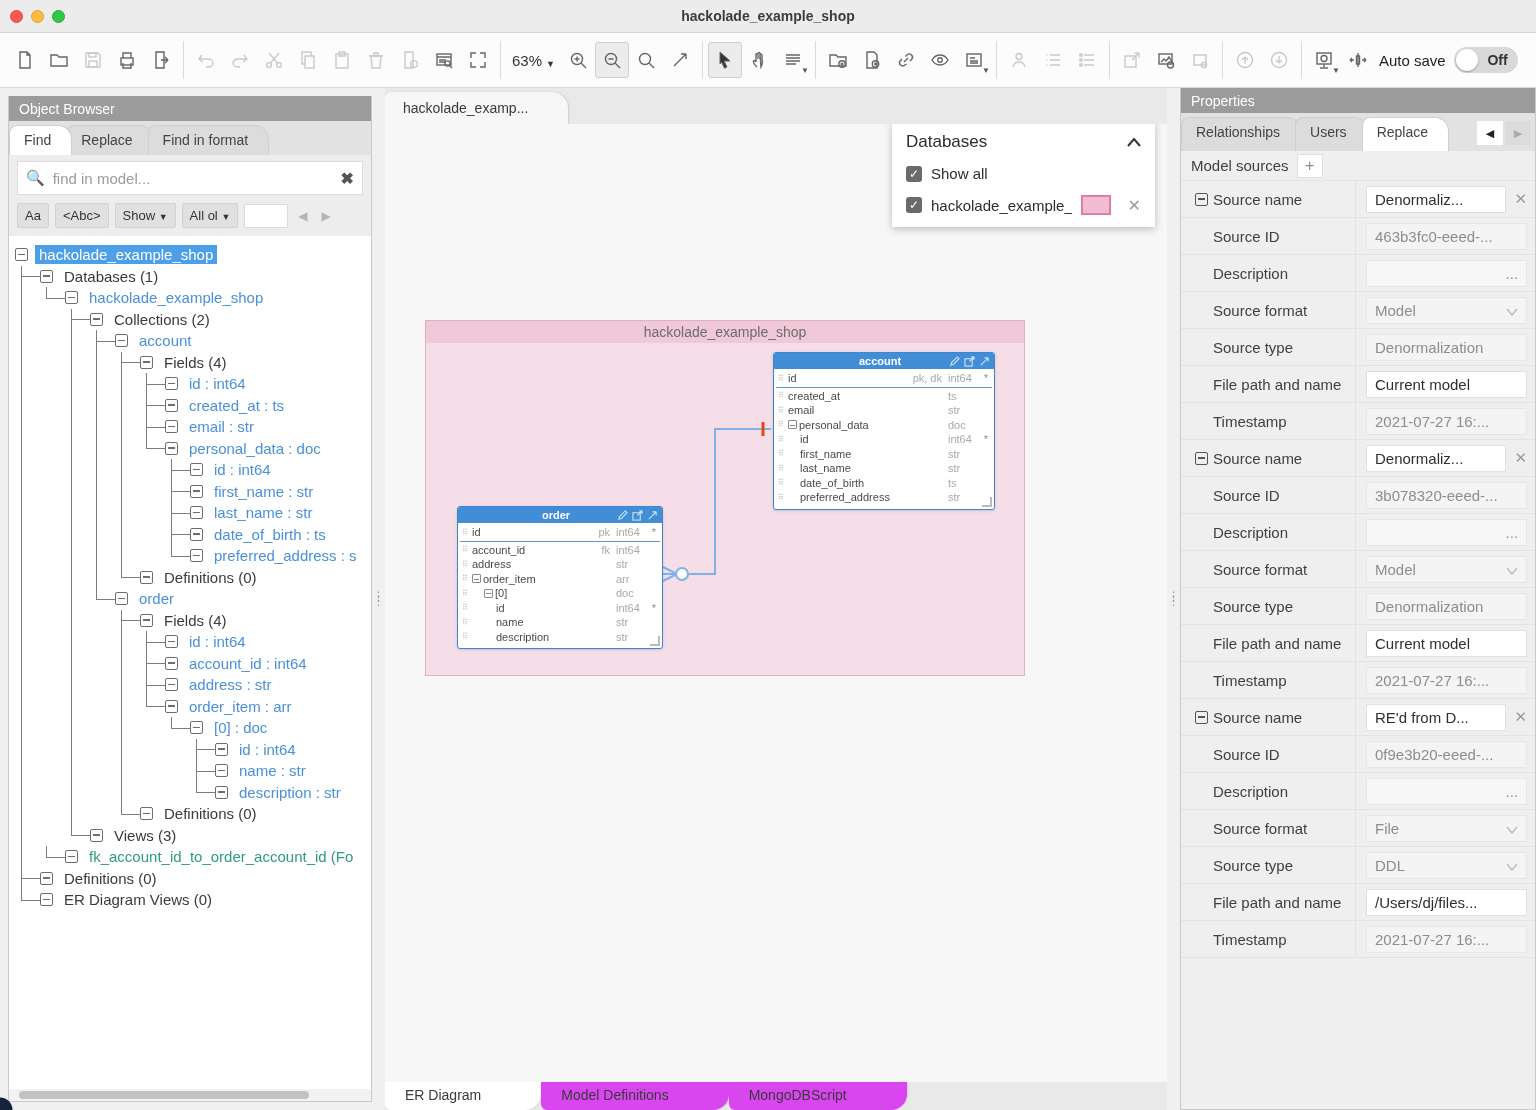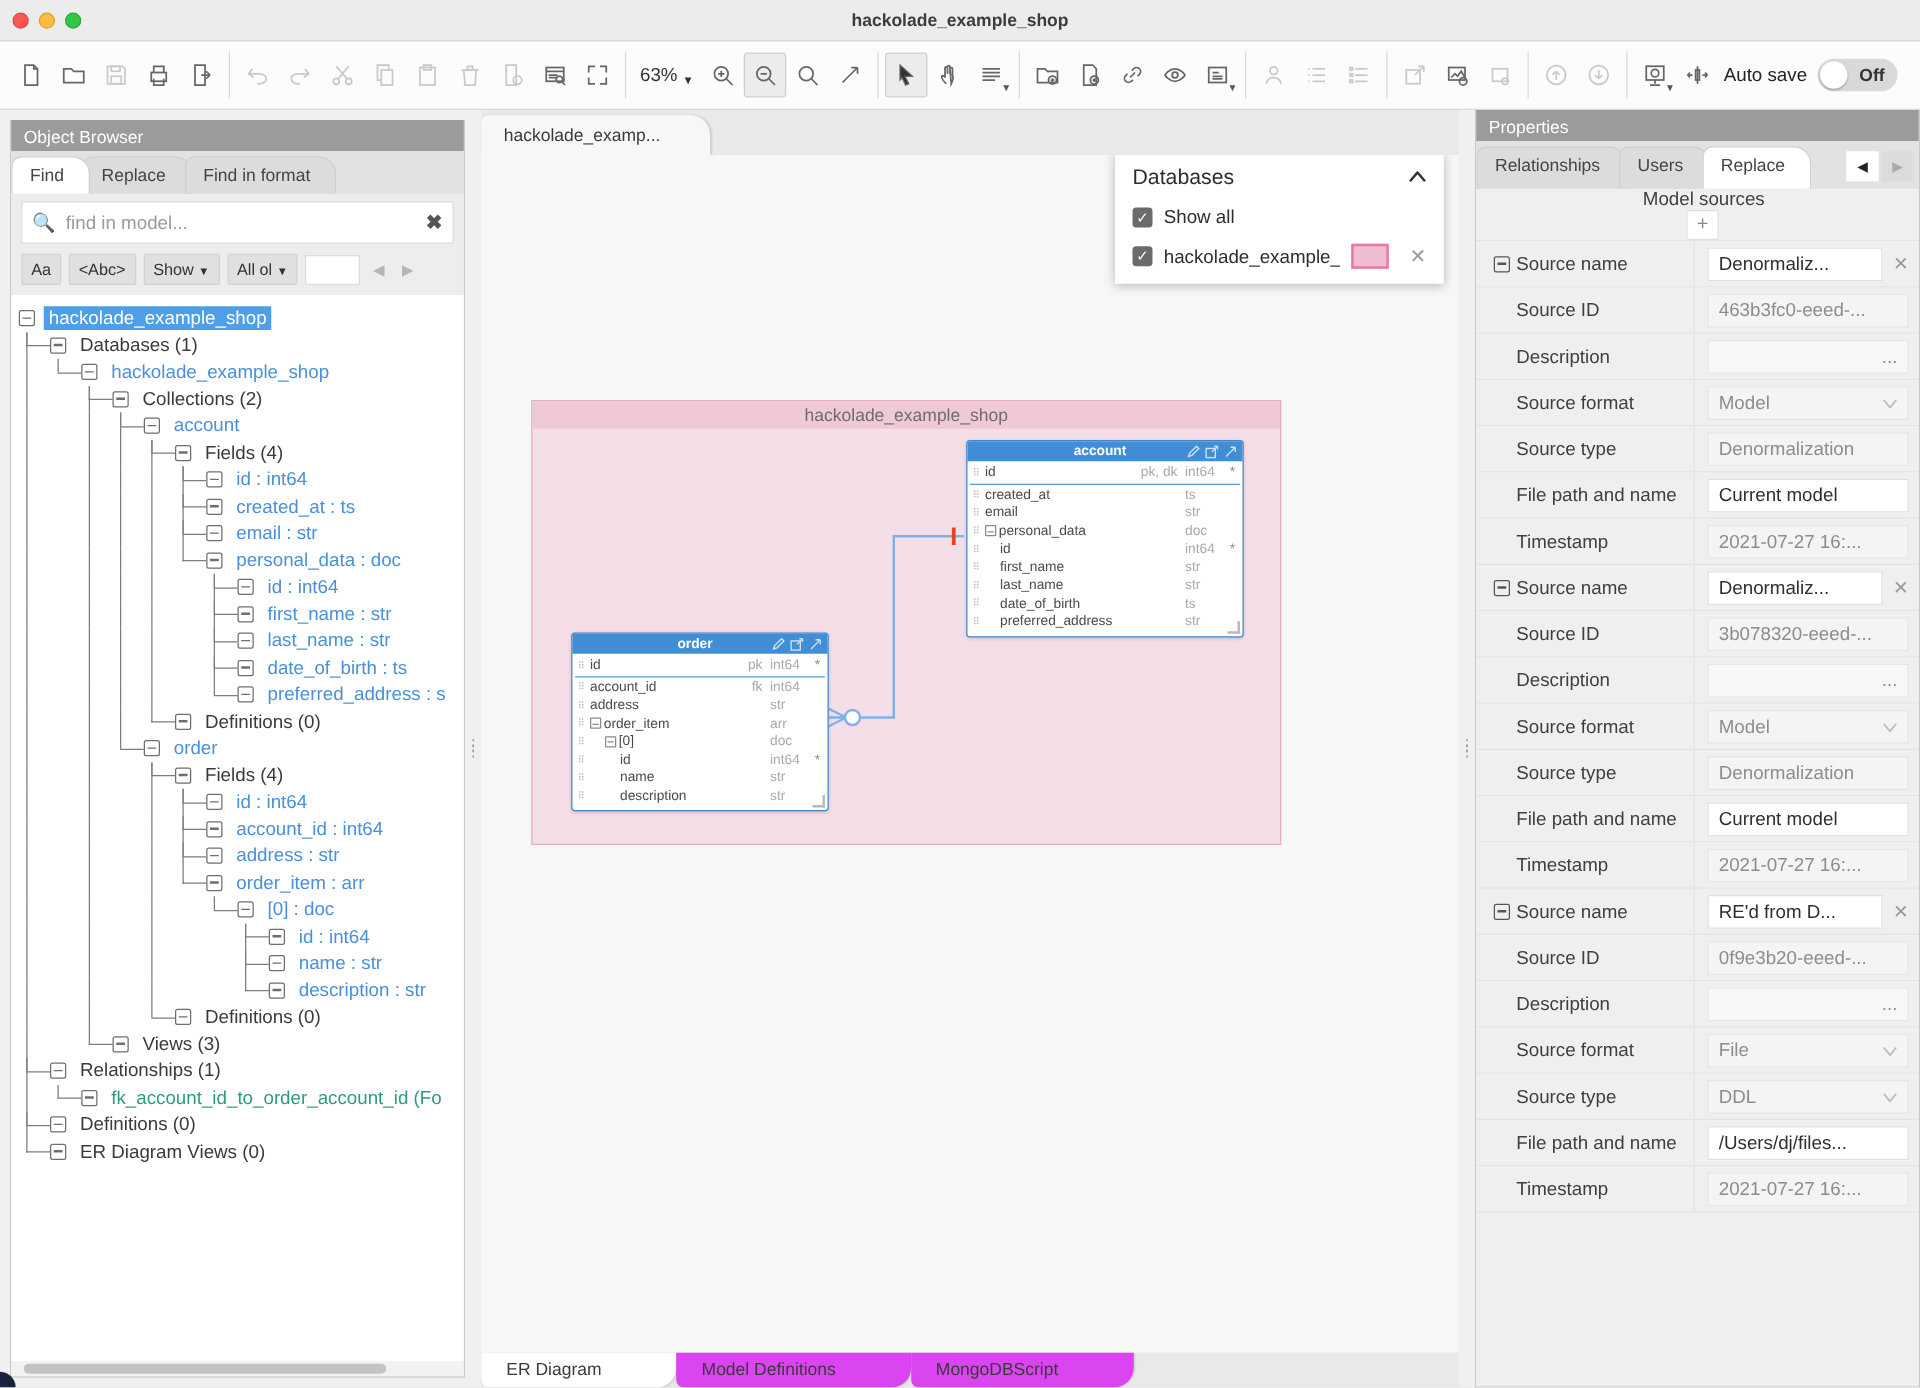--- a/index.html
+++ b/index.html
@@ -130,21 +130,21 @@
   .prop-label .grp-exp { position:absolute; left:14px; width:13px; height:13px; border:1.5px solid #555; border-radius:2px; background:#efefef; }
   .prop-label .grp-exp::after { content:""; position:absolute; left:2px; right:2px; top:50%; height:1.5px; margin-top:-1px; background:#555; }
   .prop-value { flex:1; display:flex; align-items:center; padding:0 8px 0 10px; }
   .pv-box { flex:1; height:27px; display:flex; align-items:center; padding:0 8px; font-size:15px; }
   .pv-white { background:#fff; border:1px solid #e0e0e0; color:#2f2f2f; }
   .pv-ro { background:#f4f4f4; border:1px solid #e6e6e6; color:#8d8d8d; }
   .pv-select { background:#f4f4f4; border:1px solid #e6e6e6; color:#8d8d8d; justify-content:space-between; }
   .pv-select .sel-car svg { stroke:#bdbdbd; }
   .pv-desc { background:#f7f7f7; border:1px solid #e6e6e6; color:#8d8d8d; justify-content:flex-end; }
   .pv-x { color:#9a9a9a; font-size:15px; margin-left:8px; }
-  .modelsources-row { display:flex; align-items:center; min-height:30px; border-bottom:1px solid #e3e3e3;flex-direction:column; }
+  .modelsources-row { display:flex; align-items:center; min-height:30px; border-bottom:1px solid #e3e3e3; }
   .ms-label { font-size:15px; color:#3f3f3f; padding-left:10px; }
   .ms-plus { width:26px; height:24px; background:#fff; border:1px solid #e0e0e0; color:#8a8a8a; font-size:16px; display:flex; align-items:center; justify-content:center; margin-left:8px; }
   .prop-rest { flex:1; background:#efefef; }
 
   
   .corner-dark { position:absolute; left:0; bottom:0; width:18px; height:18px; background:radial-gradient(circle at 0 100%, #17223b 12px, transparent 13px); z-index:50; }
 </style>
 </head>
 <body>
 
@@ -712,28 +712,20 @@
           <div class="tree-row">
             <div class="guide" style="left: 6px;"></div>
             <div class="guide half" style="left: 56px;"></div>
             <div class="hline" style="left: 56px; width: 19px;"></div>
             <div style="width: 75px; flex: 0 0 auto;"></div>
             <div class="expander"></div>
             <span class="tree-label plain">Views (3)</span>
           </div>
           <div class="tree-row">
             <div class="guide" style="left: 6px;"></div>
-            <div class="guide half" style="left: 6px;"></div>
-            <div class="hline" style="left: 6px; width: 19px;"></div>
-            <div style="width: 25px; flex: 0 0 auto;"></div>
-            <div class="expander"></div>
-            <span class="tree-label plain">Relationships (1)</span>
-          </div>
-          <div class="tree-row">
-            <div class="guide" style="left: 6px;"></div>
             <div class="guide half" style="left: 31px;"></div>
             <div class="hline" style="left: 31px; width: 19px;"></div>
             <div style="width: 50px; flex: 0 0 auto;"></div>
             <div class="expander"></div>
             <span class="tree-label rel">fk_account_id_to_order_account_id (Fo</span>
           </div>
           <div class="tree-row">
             <div class="guide" style="left: 6px;"></div>
             <div class="guide half" style="left: 6px;"></div>
             <div class="hline" style="left: 6px; width: 19px;"></div>

